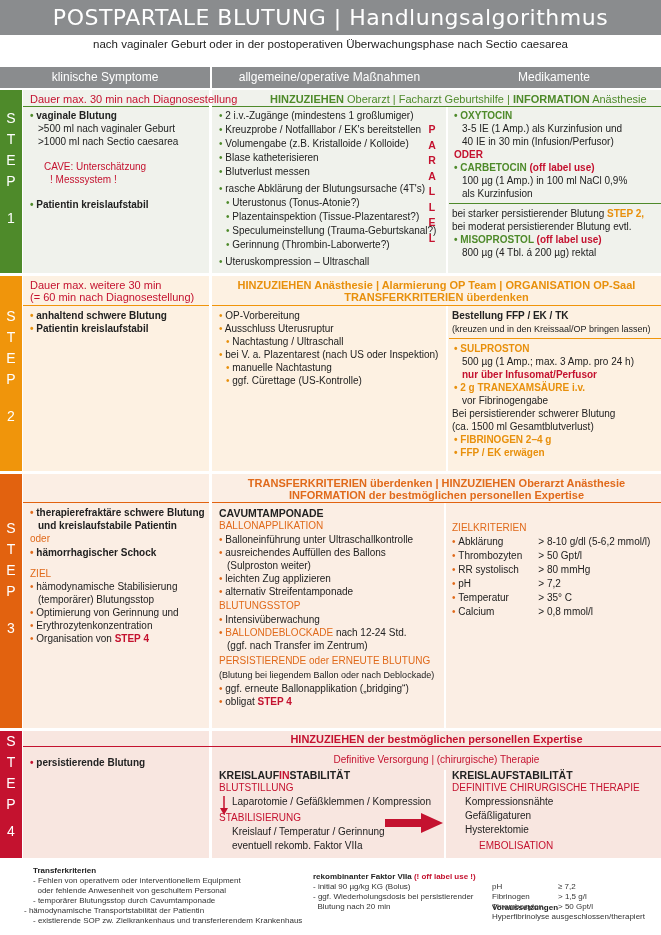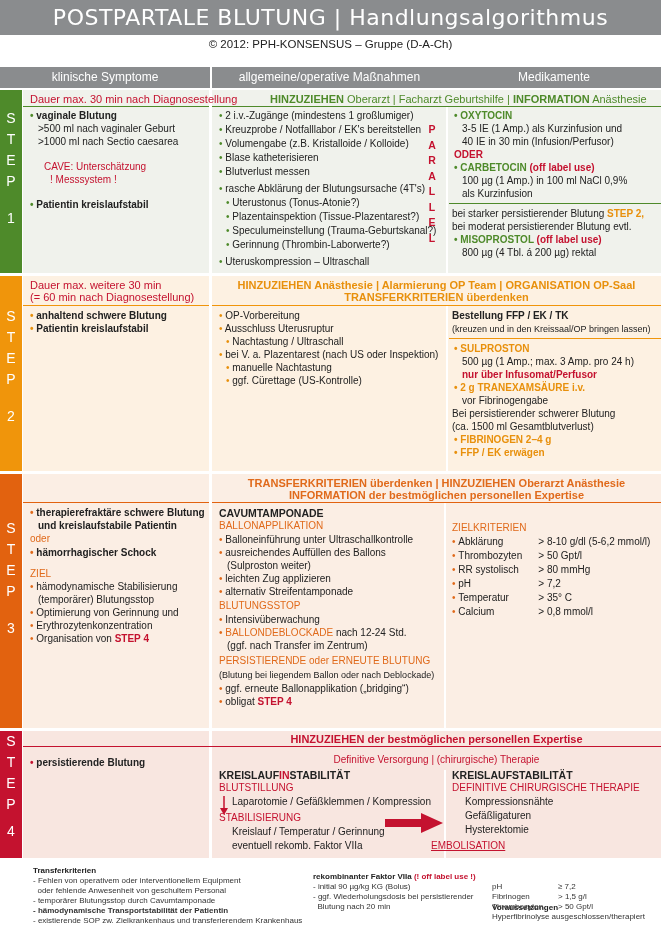--- a/index.html
+++ b/index.html
@@ -26,21 +26,21 @@
   .parallel { position: absolute; left: 427px; top: 122px; width: 10px; color: #c4122f; font-weight: bold; font-size: 10.5px; text-align: center; }
   .parallel span { display: block; height: 15.5px; line-height: 15.5px; }
   .foot { position: absolute; font-size: 8px; line-height: 10px; color: #333; white-space: nowrap; }
   .kv { display: inline-block; }
 </style>
 </head>
 <body>
 
 <div class="title-bar">POSTPARTALE BLUTUNG | Handlungsalgorithmus</div>
 <div class="subtitle">
-  <div>© 2012: PPH-KONSENSUS – Gruppe (D-A-Ch)</div>
+  <div>nach vaginaler Geburt oder in der postoperativen Überwachungsphase nach Sectio caesarea</div>
 </div>
 
 <div class="colhead" style="left:0;width:210px;">klinische Symptome</div>
 <div class="colhead" style="left:212px;width:235px;background:#8a8c8e;">allgemeine/operative Maßnahmen</div>
 <div class="colhead" style="left:447px;width:214px;">Medikamente</div>
 
 <div class="step-side" style="top:90px;height:183px;background:#4e8a2a;padding-top:18px;">
   <span>S</span>
   <span>T</span>
   <span>E</span>
@@ -223,27 +223,27 @@
 <svg style="position:absolute;left:385px;top:813px;" width="60" height="20">
     <rect x="0" y="6" width="38" height="8" fill="#c4122f"></rect>
     <polygon points="36,0 58,10 36,20" fill="#c4122f"></polygon>
   </svg>
 
 <div class="txt b" style="left:452px;top:769px;font-size:10.5px;">KREISLAUFSTABILITÄT</div>
 <div class="txt red" style="left:452px;top:782px;">DEFINITIVE CHIRURGISCHE THERAPIE</div>
 <div class="txt" style="left:465px;top:796px;">Kompressionsnähte</div>
 <div class="txt" style="left:465px;top:810px;">Gefäßligaturen</div>
 <div class="txt" style="left:465px;top:824px;">Hysterektomie</div>
-<div class="txt red" style="left:431px;top:840px;text-decoration:underline;">EMBOLISATION</div>
+<div class="txt red" style="left:479px;top:840px;">EMBOLISATION</div>
 
 <div class="foot" style="left:33px;top:866px;font-weight:bold;color:#222;">Transferkriterien</div>
 <div class="foot" style="left:33px;top:876px;">- Fehlen von operativem oder interventionellem Equipment</div>
 <div class="foot" style="left:33px;top:886px;white-space:pre;">  oder fehlende Anwesenheit von geschultem Personal</div>
 <div class="foot" style="left:33px;top:896px;">- temporärer Blutungsstop durch Cavumtamponade</div>
-<div class="foot" style="left:33px;top:906px;font-weight:bold;">- hämodynamische Transportstabilität der Patientin</div>
+<div class="foot" style="left:24px;top:906px;">- hämodynamische Transportstabilität der Patientin</div>
 <div class="foot" style="left:33px;top:916px;">- existierende SOP zw. Zielkrankenhaus und transferierendem Krankenhaus</div>
 
 <div class="foot" style="left:313px;top:872px;"><span class="b" style="color:#222;">rekombinanter Faktor VIIa </span><span class="b red">(! off label use !)</span></div>
 <div class="foot" style="left:313px;top:882px;">- initial 90 µg/kg KG (Bolus)</div>
 <div class="foot" style="left:313px;top:892px;">- ggf. Wiederholungsdosis bei persistierender</div>
 <div class="foot" style="left:313px;top:902px;white-space:pre;">  Blutung nach 20 min</div>
 
 <div class="foot" style="left:492px;top:872px;font-weight:bold;color:#222;margin-top:31px;">Voraussetzungen</div>
 <div class="foot" style="left:492px;top:882px;"><span class="kv" style="width:66px;">pH</span><span>≥ 7,2</span></div>
 <div class="foot" style="left:492px;top:892px;"><span class="kv" style="width:66px;">Fibrinogen</span><span>&gt; 1,5 g/l</span></div>

